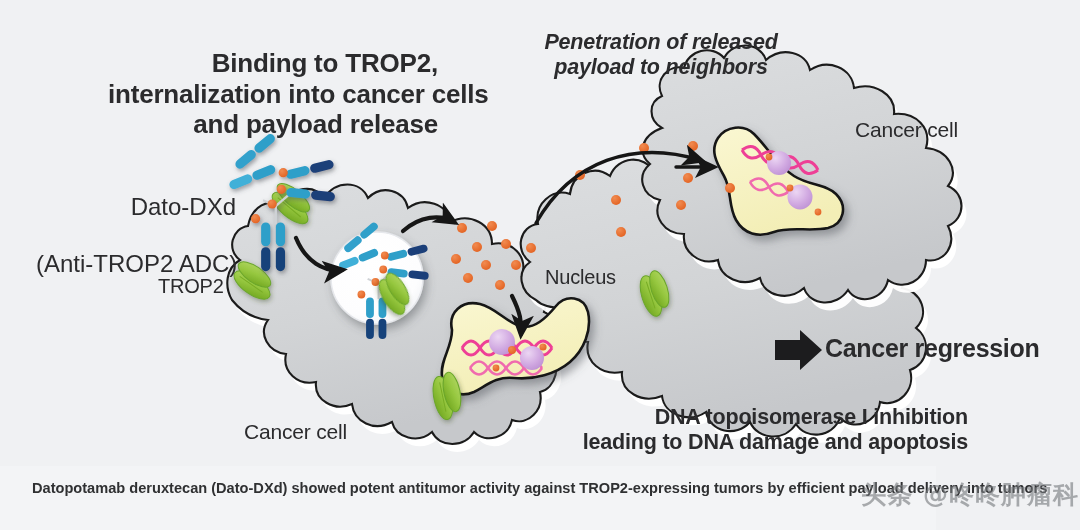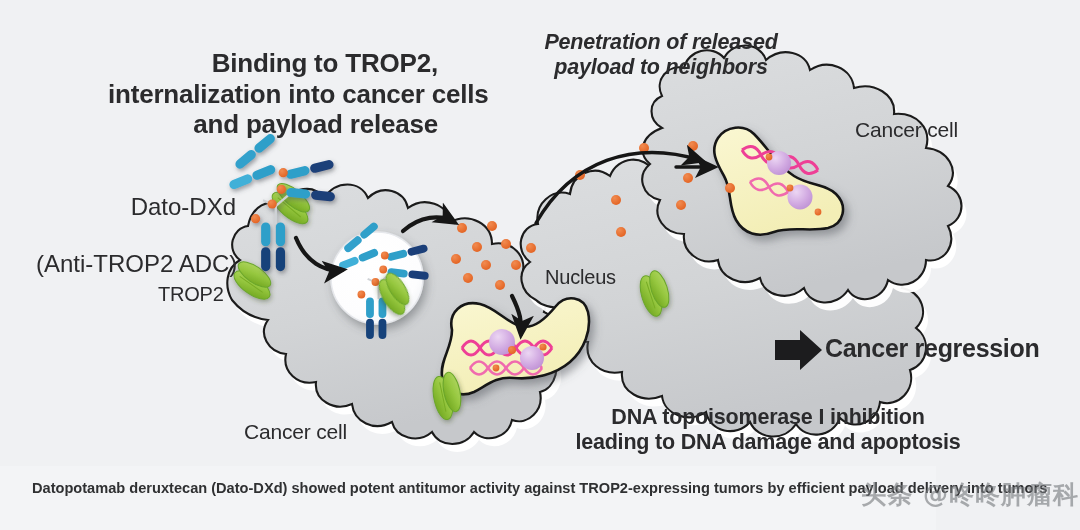--- a/index.html
+++ b/index.html
@@ -50,41 +50,40 @@
     font-size: 24px;
     text-align: right;
     font-weight: normal;
     letter-spacing: 0px;
   }
   #label-dato .l2 { display:block; }
   #label-trop2 {
     left: 158px; top: 275px;
     font-size: 20px;
     font-weight: normal;
-    margin-top: 8px;
   }
   #label-nucleus {
     left: 545px; top: 266px;
     font-size: 20px;
     font-weight: normal;
   }
   #label-cancercell-left {
     left: 244px; top: 420px;
     font-size: 21px;
     font-weight: normal;
   }
   #label-cancercell-right {
     left: 855px; top: 118px;
     font-size: 21px;
     font-weight: normal;
   }
   #label-dna {
     left: 568px; top: 405px; width: 400px;
     font-size: 21.5px;
-    text-align: center;
+    text-align: right;
     font-weight: bold;
   }
   #label-tumor-regression {
     left: 825px; top: 334px;
     font-size: 25px;
     font-weight: bold;
     letter-spacing: -0.3px;
   }
 
   #caption {

